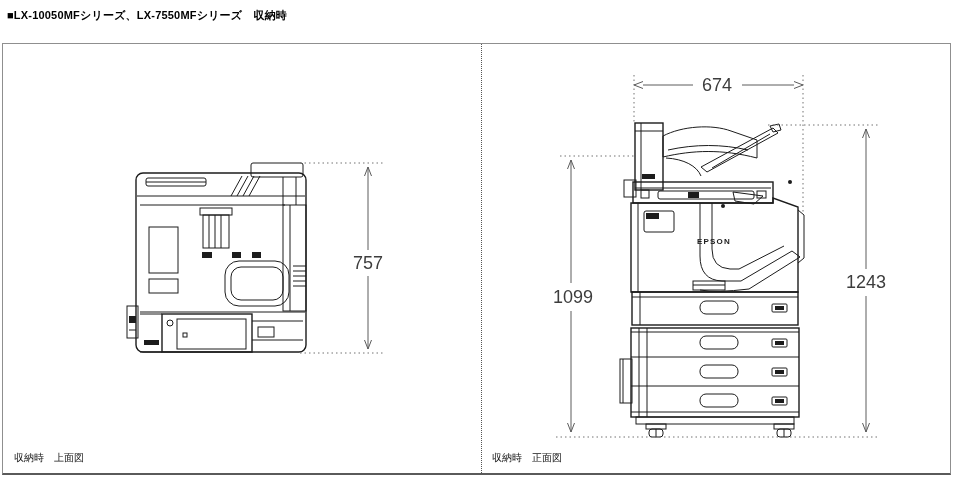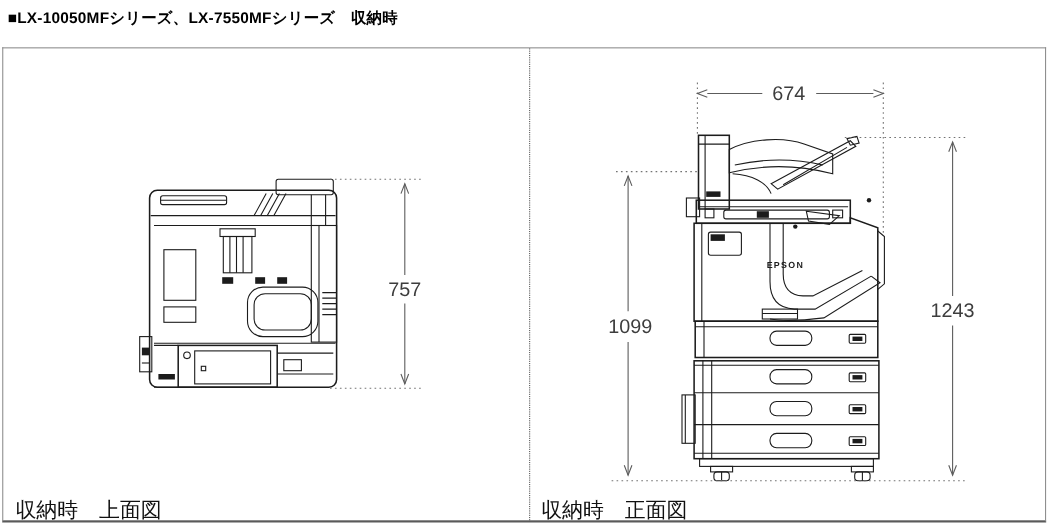--- a/index.html
+++ b/index.html
@@ -1,33 +1,33 @@
 <!DOCTYPE html>
 <html><head>
 <meta charset="utf-8">
 <style>
   html,body{margin:0;padding:0;background:#ffffff;}
   .page{
     position:relative;width:960px;height:479px;background:#ffffff;
     font-family:"Liberation Sans","DejaVu Sans",sans-serif;overflow:hidden;
   }
   .title{
-    position:absolute;left:7px;top:8px;font-size:14px;font-weight:bold;
+    position:absolute;left:7px;top:8px;font-size:11px;font-weight:bold;
     color:#000000;letter-spacing:0.2px;white-space:nowrap;
   }
   .frame{
     position:absolute;left:2px;top:43px;width:947px;height:429px;
     border:1px solid #8f8f8f;border-bottom:2px solid #5a5a5a;background:#ffffff;
   }
   .divider{
     position:absolute;left:478px;top:0;bottom:0;width:0;
     border-left:1px dotted #555555;
   }
   .caption{
-    position:absolute;top:451px;font-size:19px;color:#111111;white-space:nowrap;
+    position:absolute;top:451px;font-size:10px;color:#111111;white-space:nowrap;
   }
   .caption.left{left:14px;}
   .caption.right{left:492px;text-align:center;}
   svg.layer{position:absolute;left:0;top:0;width:960px;height:479px;}
   .art{stroke:#1c1c1c;fill:none;stroke-width:1;}
   .art-heavy{stroke:#1c1c1c;fill:none;stroke-width:1.4;}
   .art-fill{fill:#1c1c1c;stroke:none;}
   .dim{stroke:#5c5c5c;fill:none;stroke-width:1;}
   .dot{stroke:#737373;fill:none;stroke-width:1;stroke-dasharray:1.5 3;}
   .dim-text{fill:#3d3d3d;font-size:18px;font-family:"Liberation Sans","DejaVu Sans",sans-serif;}

